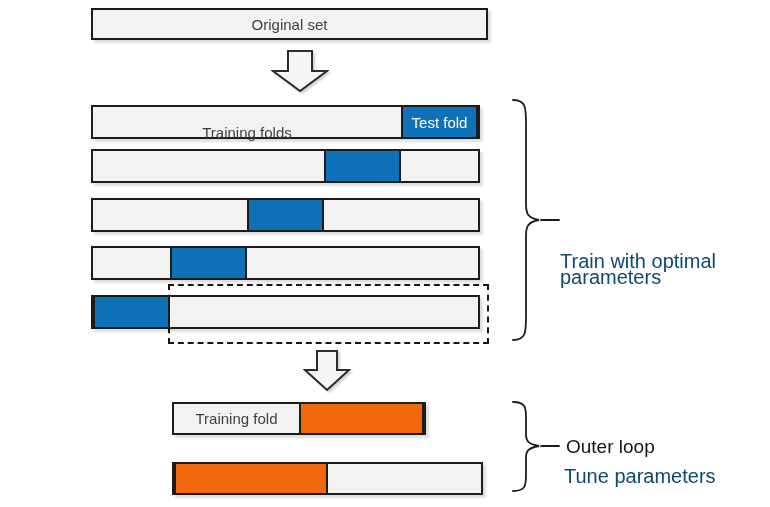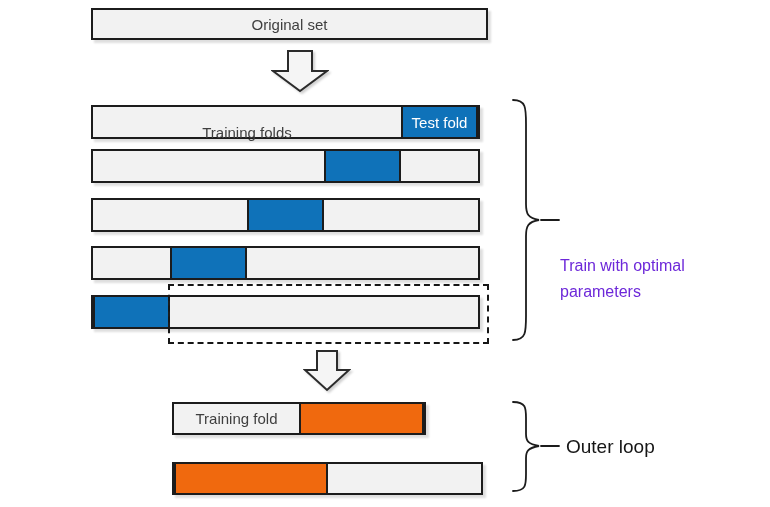--- a/index.html
+++ b/index.html
@@ -26,21 +26,21 @@
   .seg-label{color:#ffffff;}
   .dashed-box{
     position:absolute;left:168px;top:284px;width:321px;height:60px;
     border:2px dashed #161616;box-sizing:border-box;background:transparent;
   }
   .arrow-svg,.brace-svg{position:absolute;}
   .arrow-shape{fill:#f5f5f5;stroke:#2b2b2b;stroke-width:2;}
   .arrow-svg{filter:drop-shadow(2px 2px 1px rgba(0,0,0,.18));}
   .brace-path{fill:none;stroke:#1c1c1c;stroke-width:1.8;stroke-linecap:round;}
   .loop-title{position:absolute;font-size:19px;color:#161616;white-space:nowrap;}
-  .loop-sub{position:absolute;font-size:16px;color:#6d28d9;line-height:26px;}
+  .loop-sub{position:absolute;font-size:20px;color:#0c4a6e;line-height:16px;}
   .loop-sub.outer{width:158px;}
 </style>
 </head>
 <body>
 
 <div class="canvas">
 
   <div class="box" style="left:91px;top:8px;width:397px;height:32px;">
     <span class="box-label">Original set</span>
   </div>
@@ -91,14 +91,15 @@
   </svg>
 
   <div class="loop-sub outer" style="left:560px;top:253px;">Train with optimal parameters</div>
 
   <svg class="brace-svg" style="left:509px;top:400px;" width="56" height="97" viewBox="0 0 56 97">
     <path class="brace-path" d="M 4 2 C 17 2 17 8 17 18 L 17 34 C 17 41 19 44 30 46 C 19 48 17 51 17 58 L 17 74 C 17 85 17 91 4 91"></path>
     <path class="brace-path" d="M 32 46 L 50 46"></path>
   </svg>
 
   <div class="loop-title" style="left:566px;top:436px;">Outer loop</div>
+  <div class="loop-sub" style="left:564px;top:468px;">Tune parameters</div>
 
 </div>
 
 </body></html>

